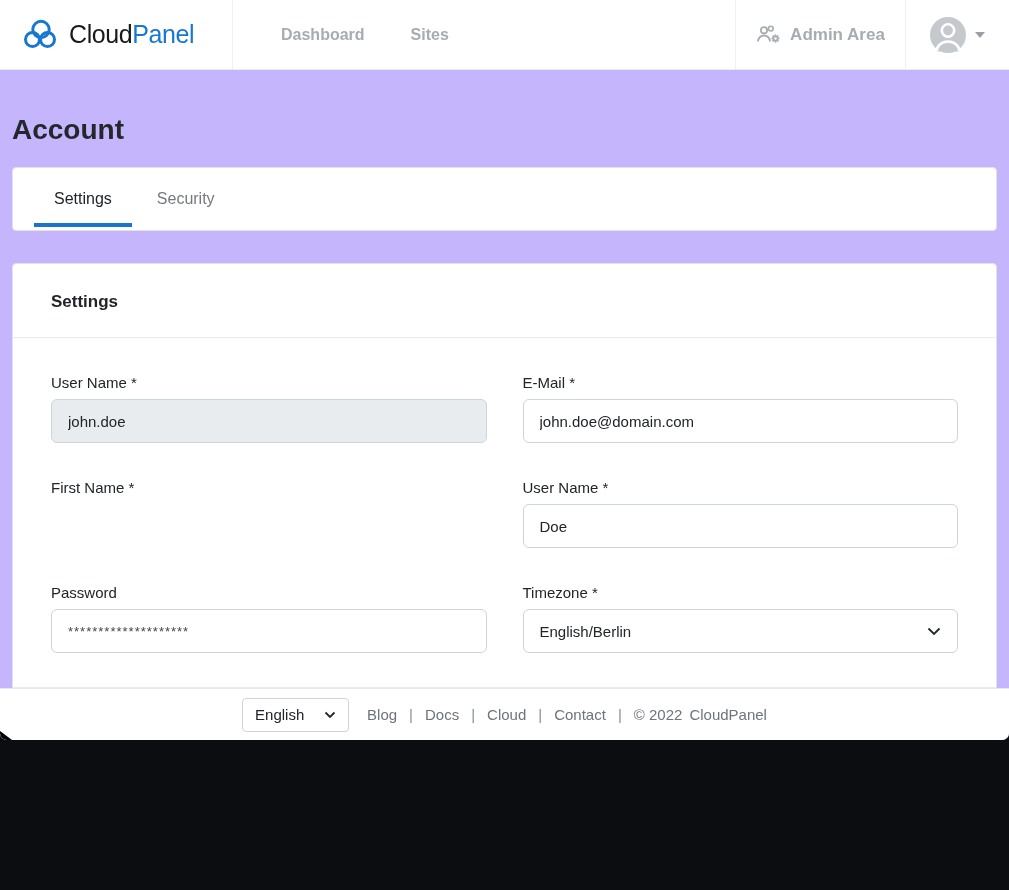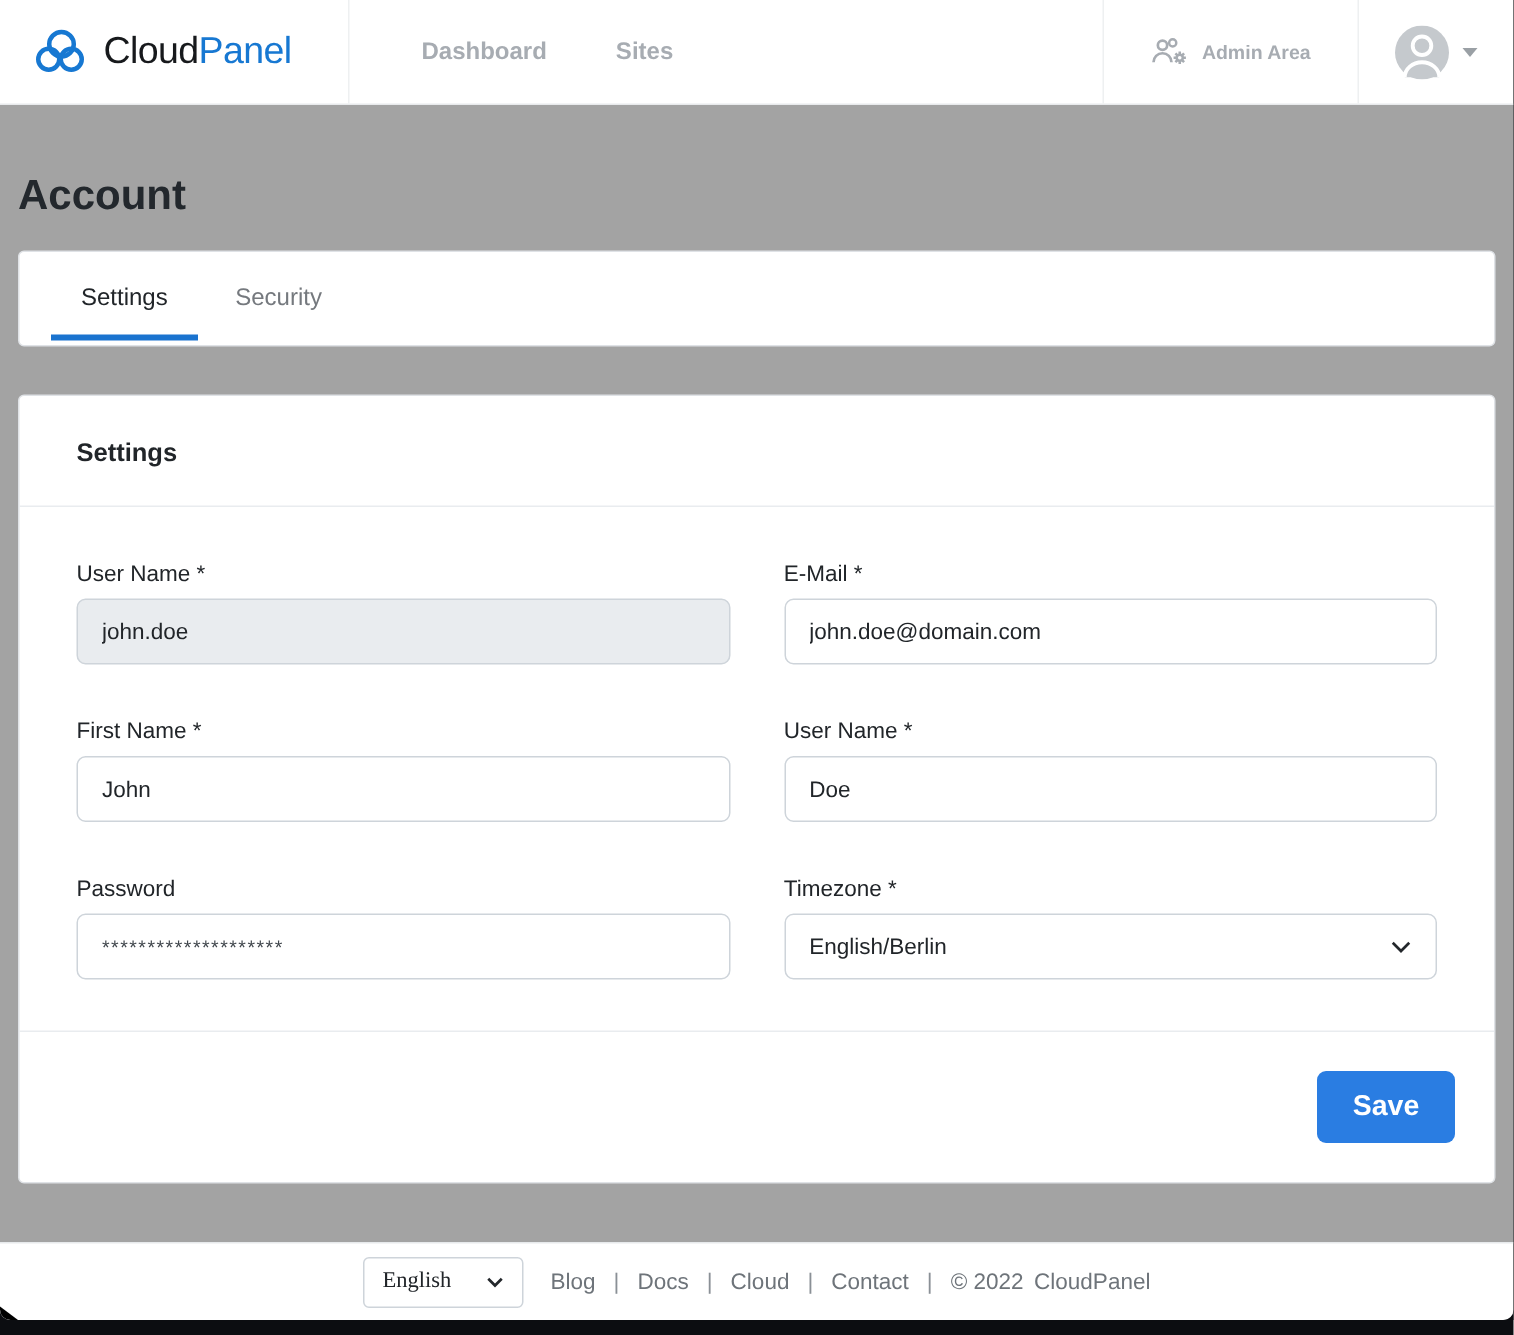--- a/index.html
+++ b/index.html
@@ -1,30 +1,30 @@
 <!DOCTYPE html>
 <html><head>
 <meta charset="utf-8">
 <style>
   * { margin:0; padding:0; box-sizing:border-box; }
   html,body { background:#0c0d11; }
   body { font-family:"Liberation Sans", sans-serif; width:1009px; }
-  .app { width:1009px; height:880px; background:#a3a3a3; display:flex; flex-direction:column;
+  .app { width:1009px; height:740px; background:#c4b5fd; display:flex; flex-direction:column;
          border-radius:0 0 7px 7px; overflow:hidden; position:relative; }
 
   
   .nav { height:70px; min-height:70px; background:#fff; border-bottom:1px solid #e8eaec; display:flex; }
   .nav-left { width:233px; border-right:1px solid #eef0f1; display:flex; align-items:center;
               padding-left:22px; gap:10px; cursor:pointer; }
   .logo-text { font-size:25px; font-weight:500; color:#17191c; letter-spacing:-0.4px; }
   .logo-text .blue { color:#1778d2; }
   .nav-links { flex:1; display:flex; align-items:center; gap:46px; padding-left:48px;text-align:right; }
   .nav-link { font-size:16px; font-weight:bold; color:#a7acb2; cursor:pointer; }
   .nav-admin { width:170px; border-left:1px solid #eef0f1; display:flex; align-items:center;
-               justify-content:center; gap:9px; font-size:13px; font-weight:bold; color:#a7acb2; cursor:pointer; }
+               justify-content:center; gap:9px; font-size:17px; font-weight:bold; color:#a7acb2; cursor:pointer; }
   .nav-user { width:104px; border-left:1px solid #eef0f1; display:flex; align-items:center;
               justify-content:center; gap:9px; cursor:pointer; }
   .caret { width:0; height:0; border-left:5px solid transparent; border-right:5px solid transparent;
            border-top:6px solid #9aa0a5; }
 
   
   main { flex:1; padding:0 12px; overflow:hidden; }
   h1.page-title { margin:44px 0 21px; font-size:28px; font-weight:bold; color:#23282d; }
 
   .tabs-card { background:#fff; border:1px solid #dfe2e6; border-radius:4px; height:64px;
@@ -52,21 +52,21 @@
   .card-footer { border-top:1px solid #e9ecef; padding:26px; display:flex; justify-content:flex-end; }
   .btn-save { width:92px; height:48px; background:#2a7de2; border:none; border-radius:6px;
               color:#fff; font-size:19px; font-weight:bold; font-family:inherit; cursor:pointer; }
 
   
   .page-footer { height:52px; min-height:52px; background:#fff; border-top:1px solid #e7eaec;
                  display:flex; align-items:center; justify-content:center; gap:18px;
                  font-size:15px; color:#6e747a; }
   .lang-select { width:107px; height:33px; border:1px solid #ced4da; border-radius:4px; background:#fff;
                  display:flex; align-items:center; justify-content:space-between; padding:16px 12px;
-                 font-size:15px; color:#212529; cursor:pointer;font-family:Liberation Serif, serif; }
+                 font-size:15px; color:#212529; cursor:pointer; }
   .footer-links { display:flex; align-items:center; gap:12px; }
   .footer-link { cursor:pointer; }
   .sep { color:#8a9096; }
   .copyright-group { display:flex; gap:7px; }
 
   .mouse-cursor { position:absolute; left:0; bottom:0; width:0; height:0;
                   border-left:12px solid #000; border-top:9px solid transparent; }
 </style>
 </head>
 <body>
@@ -137,21 +137,20 @@
           <label>User Name *</label>
           <input class="disabled" type="text" readonly="" value="john.doe" style="">
         </div>
         <div class="field">
           <label>E-Mail *</label>
           <input type="text" value="john.doe@domain.com" style="">
         </div>
 
         <div class="field">
           <label>First Name *</label>
-          <input type="text" value="John" style="">
         </div>
         <div class="field">
           <label>User Name *</label>
           <input type="text" value="Doe" style="">
         </div>
 
         <div class="field">
           <label>Password</label>
           <input class="masked" type="text" value="********************" style="">
         </div>

